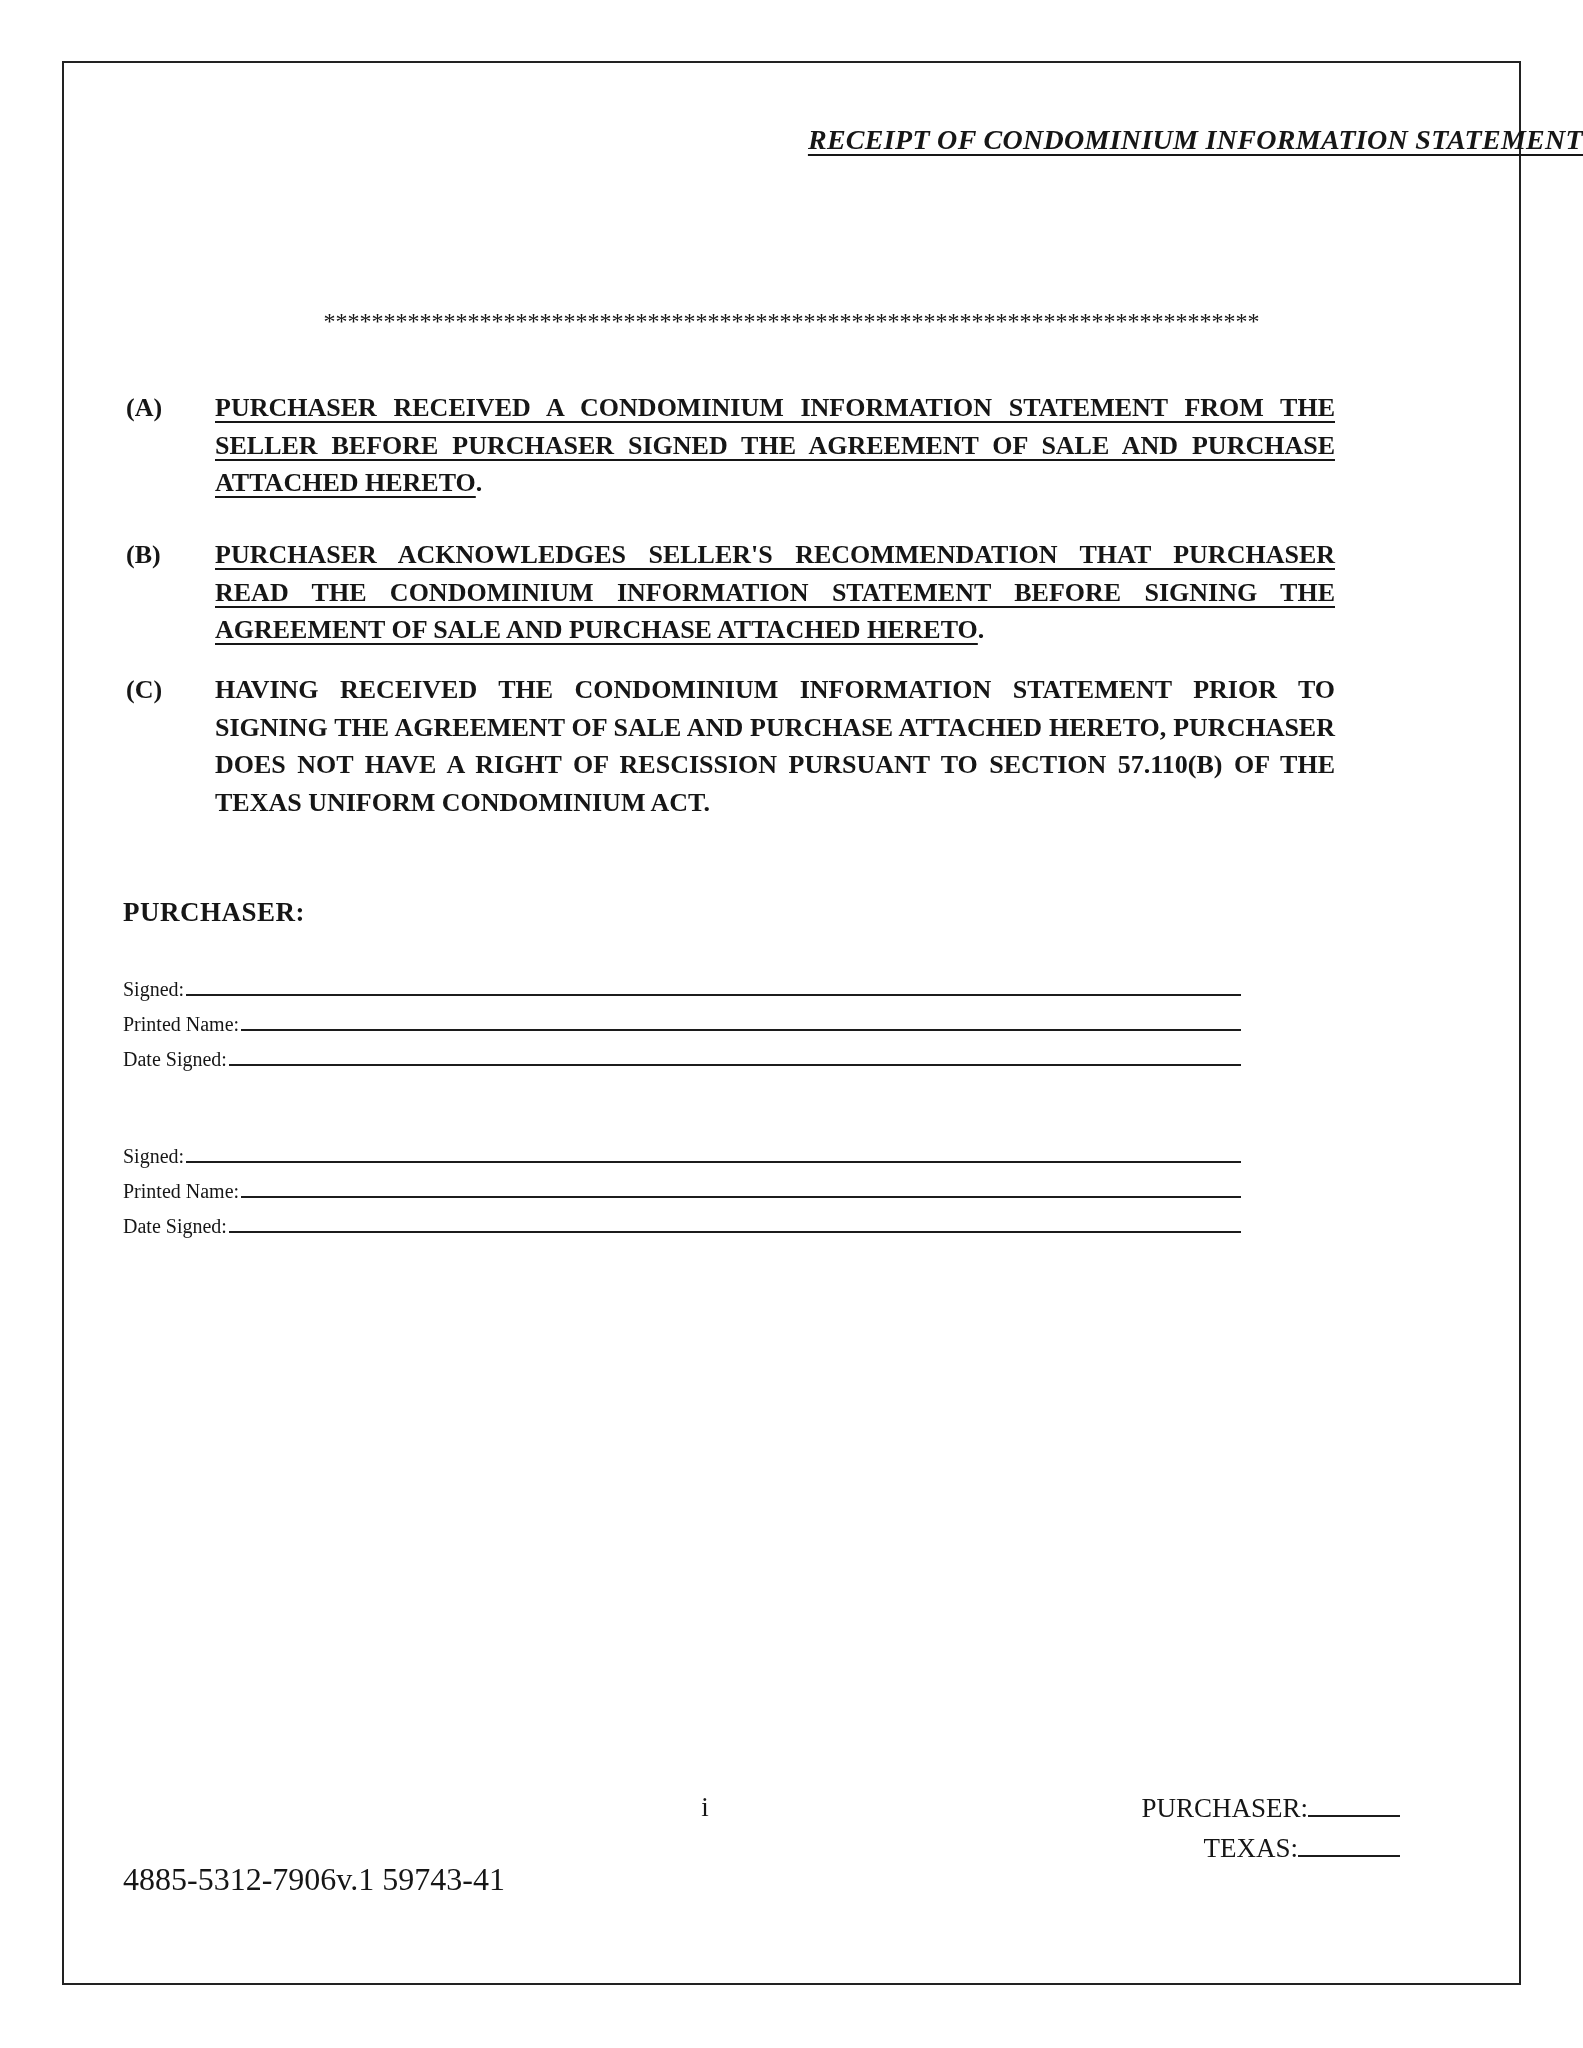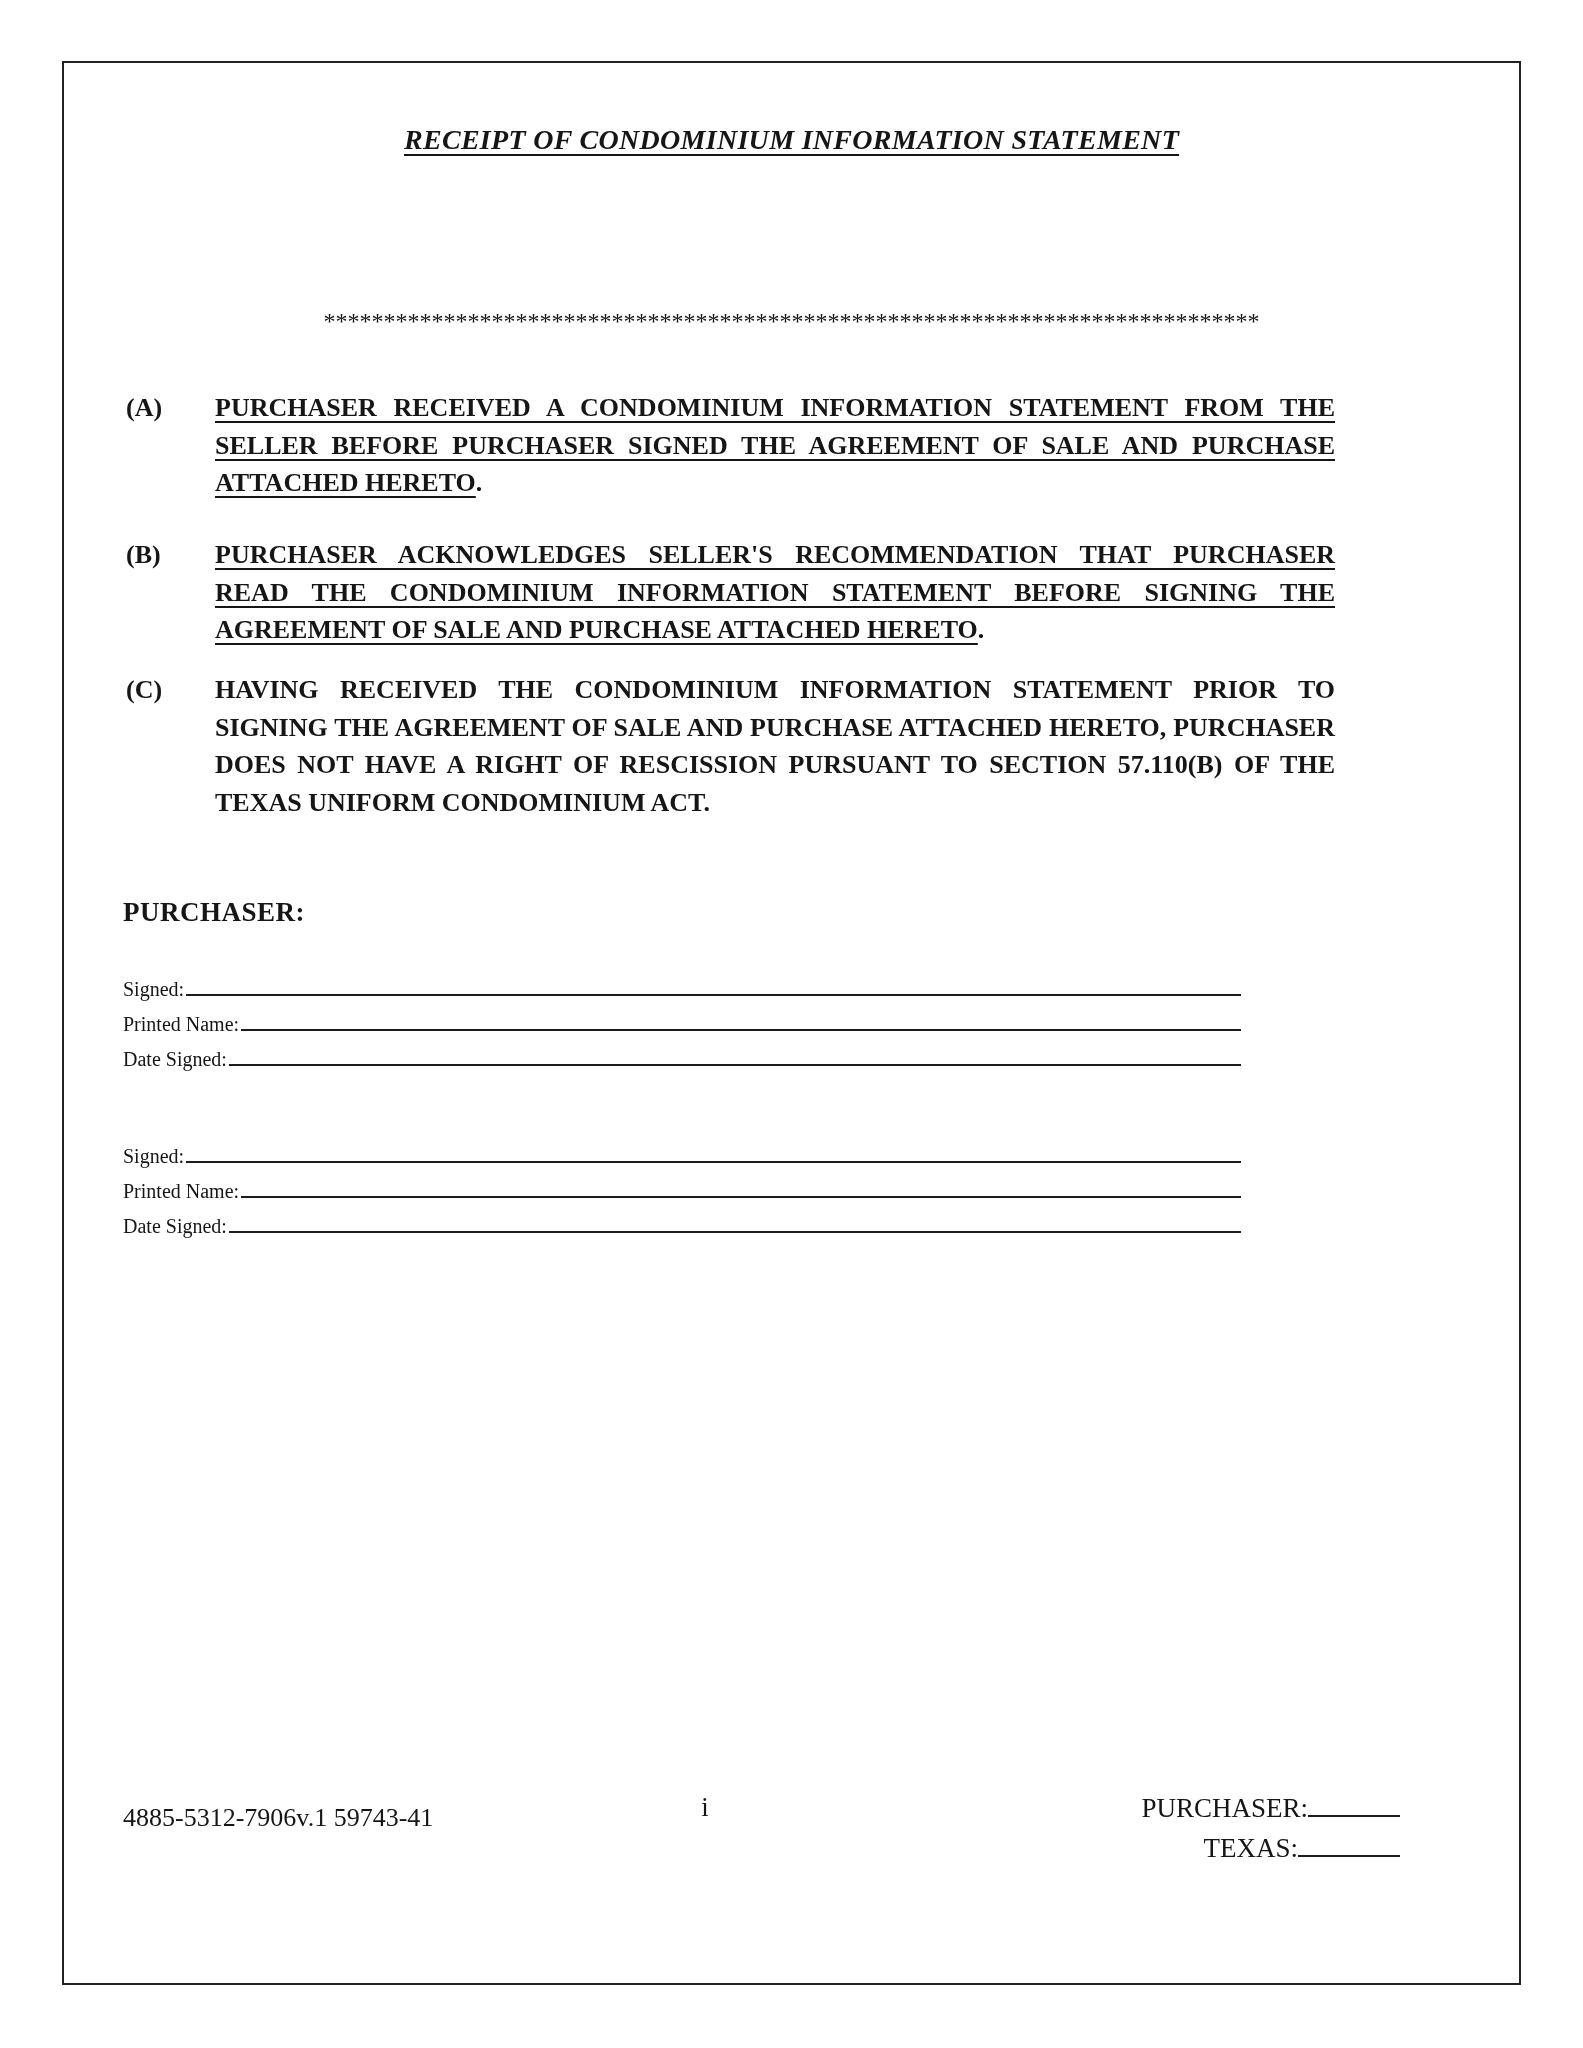--- a/index.html
+++ b/index.html
@@ -23,21 +23,21 @@
     width: 1455px;
     height: 1920px;
     border: 2px solid #222222;
     background: #ffffff;
   }
   .title {
     position: absolute;
     top: 124px;
     left: 0;
     width: 100%;
-    text-align: center;
+    text-align: right;
     font-size: 28px;
     font-weight: bold;
     font-style: italic;
     letter-spacing: 0.3px;
   }
   .title span {
     text-decoration: underline;
     text-decoration-thickness: 2px;
     text-underline-offset: 5px;
   }
@@ -126,22 +126,22 @@
   .footer-right .blank {
     display: inline-block;
     border-bottom: 2px solid #1c1c1c;
     height: 26px;
   }
   .footer-right .blank-purchaser { width: 92px; }
   .footer-right .blank-seller   { width: 102px; }
   .doc-number {
     position: absolute;
     left: 123px;
-    top: 1803px;
-    font-size: 26px;
+    top: 1861px;
+    font-size: 32px;
   }
 </style>
 </head>
 <body>
 
 <div class="page">
   <div class="doc-border"></div>
 
   <div class="title">
     <span>RECEIPT OF CONDOMINIUM INFORMATION STATEMENT</span>

